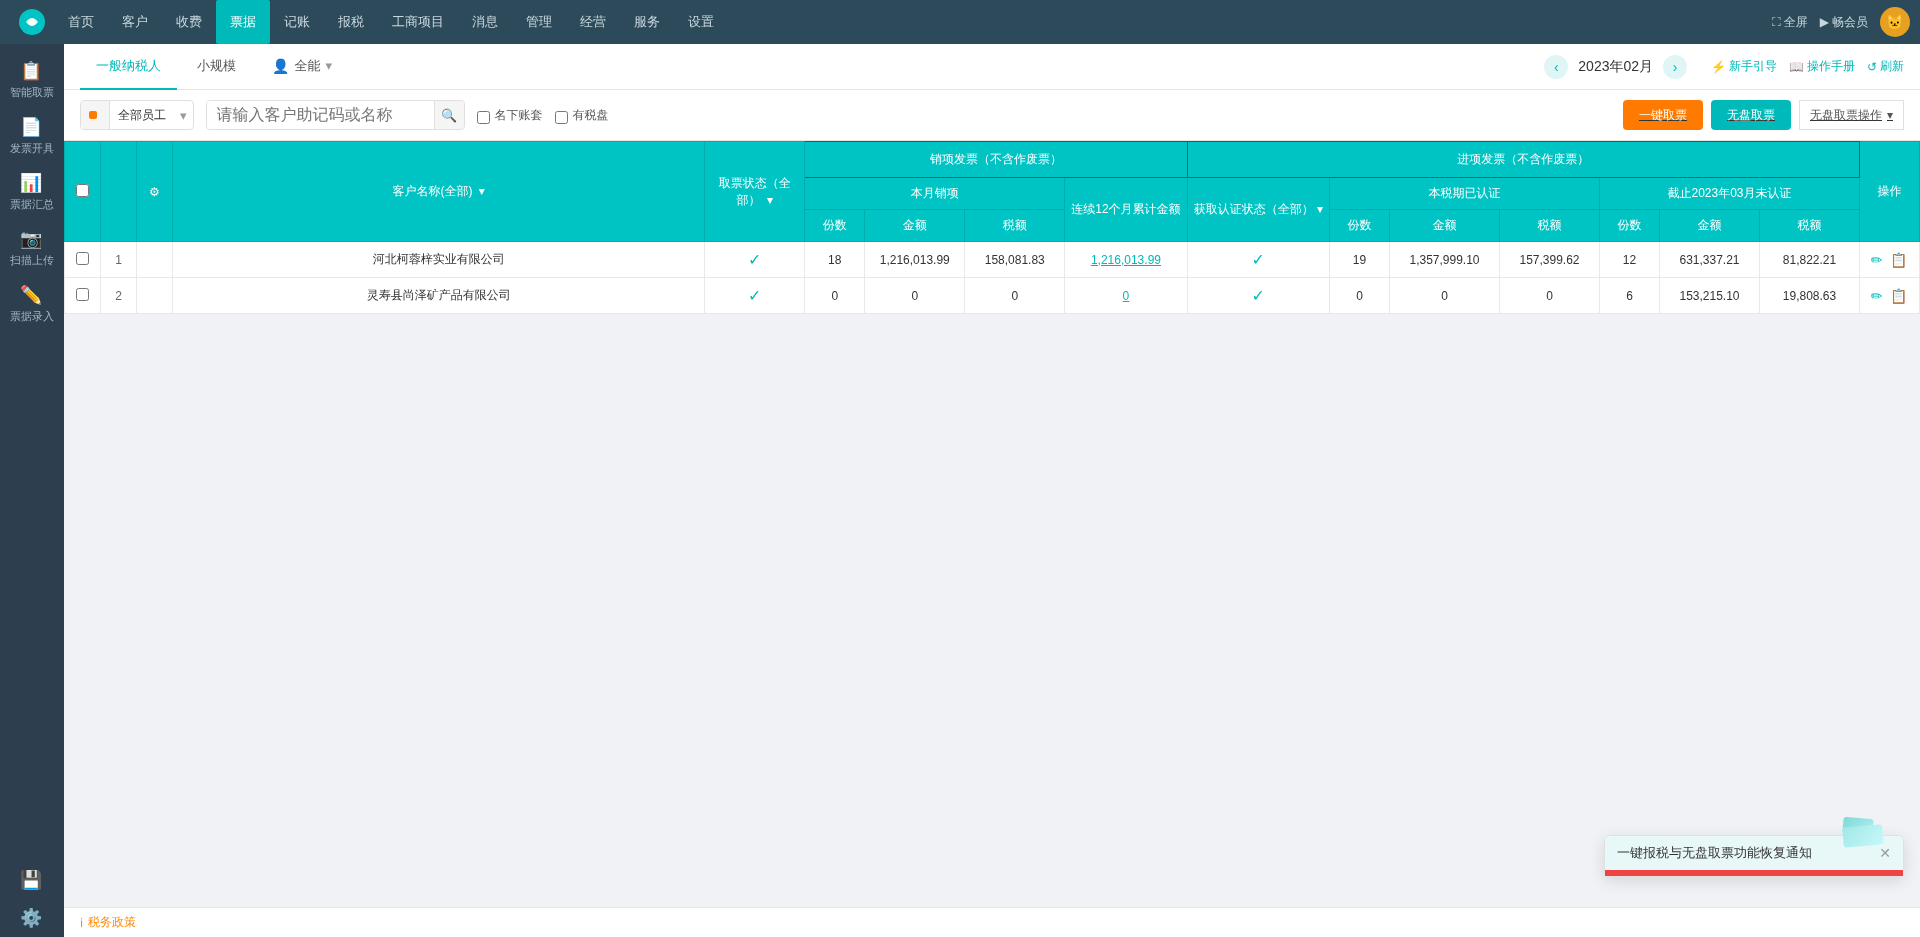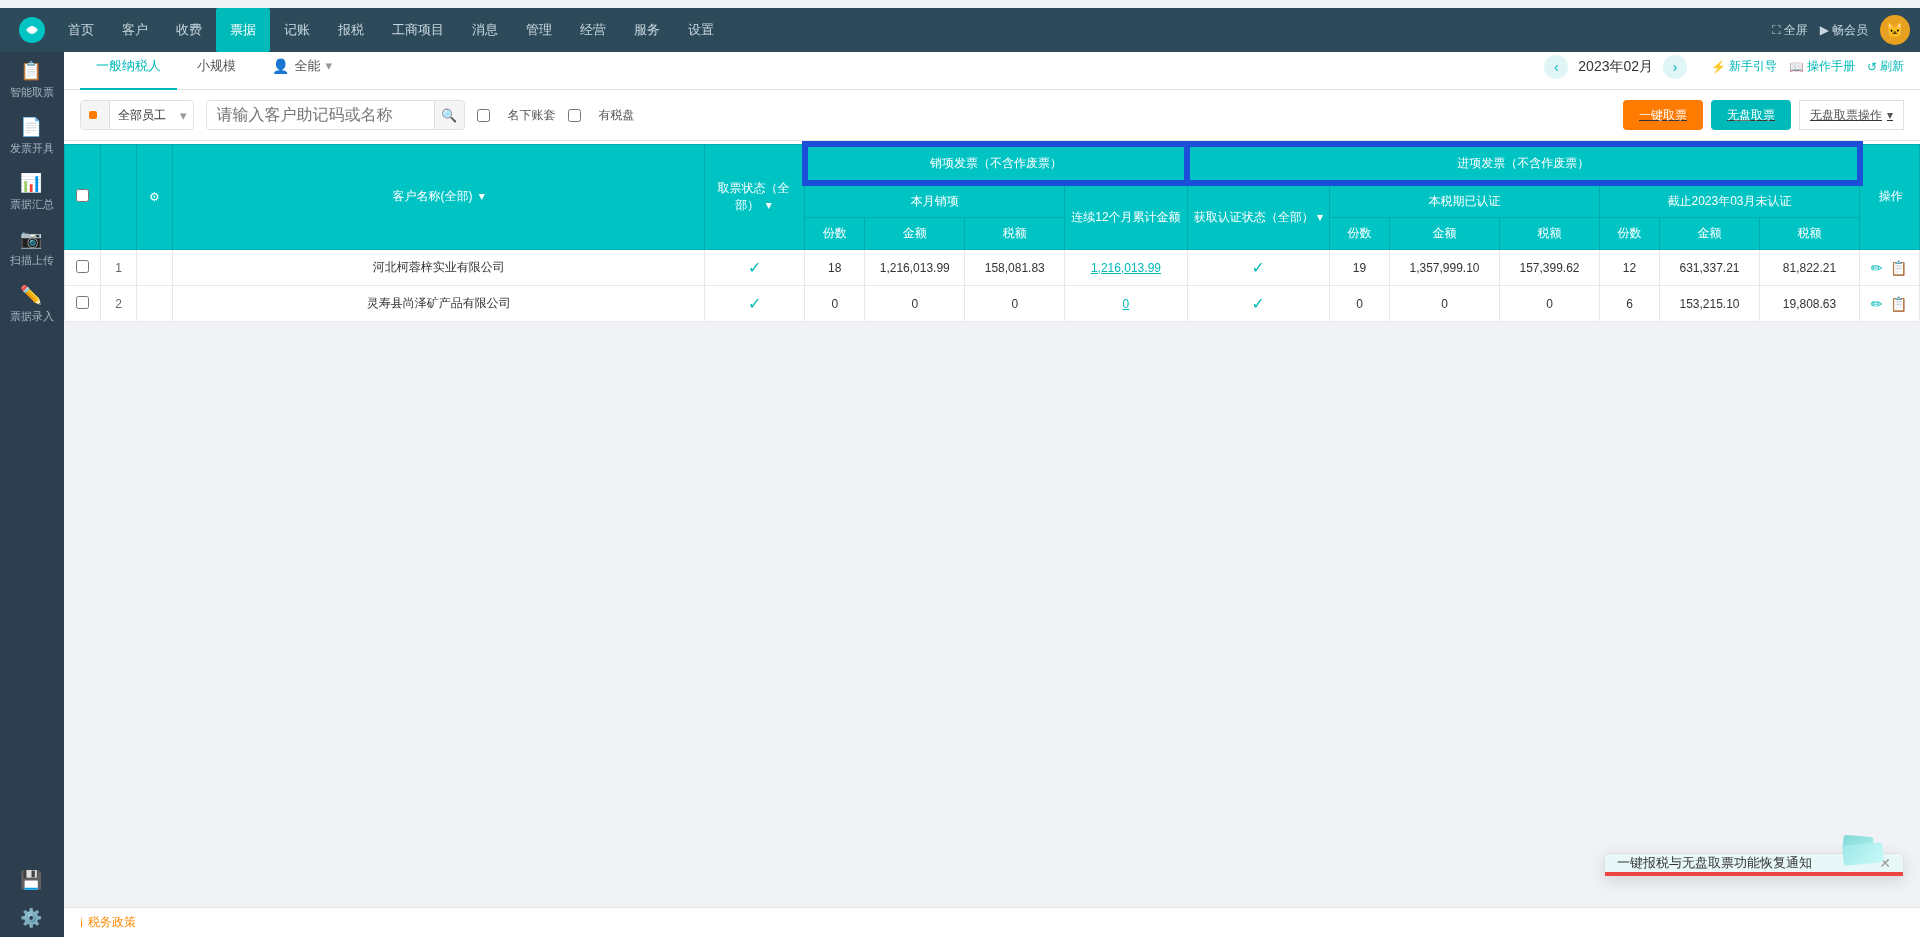--- a/index.html
+++ b/index.html
@@ -2,21 +2,21 @@
 <html><head>
   <meta charset="utf-8">
   <style>
     * { box-sizing: border-box; margin: 0; padding: 0; }
     body { font-family: 'Microsoft YaHei', Arial, sans-serif; font-size: 13px; background: #f0f2f5; color: #333; }
 
     
     .top-nav {
       display: flex; align-items: center;
       background: #2d4a5a; height: 44px; padding: 0 10px;
-      position: fixed; top: 8px; left: 0; right: 0; z-index: 100;
+      position: fixed; top: 0; left: 0; right: 0; z-index: 100;
     }
     .top-nav .logo { width: 44px; display: flex; align-items: center; justify-content: center; }
     .top-nav .logo svg { width: 28px; height: 28px; }
     .top-nav .nav-items { display: flex; align-items: center; flex: 1; }
     .top-nav .nav-item {
       color: #c8d8e0; padding: 0 14px; height: 44px;
       display: flex; align-items: center; cursor: pointer; font-size: 13px;
     }
     .top-nav .nav-item.active {
       background: #00b9b9; color: #fff; border-radius: 2px;
@@ -101,21 +101,21 @@
     }
     .search-input {
       border: none; outline: none; padding: 0 10px; height: 100%;
       font-size: 16px; flex: 1; color: #666;
     }
     .search-btn {
       width: 30px; height: 100%; background: #f5f5f5;
       display: flex; align-items: center; justify-content: center;
       cursor: pointer; border-left: 1px solid #e0e0e0; color: #666;
     }
-    .checkbox-label { display: flex; align-items: center; gap: 18px; cursor: pointer; font-size: 12px; color: #555; }
+    .checkbox-label { display: flex; align-items: flex-end; gap: 5px; cursor: pointer; font-size: 12px; color: #555; }
     .checkbox-label input { cursor: pointer; }
 
     .toolbar-right { margin-left: auto; display: flex; gap: 8px; text-decoration: underline; }
     .btn-orange {
       background: #ff7a00; color: #fff; border: none; border-radius: 4px;
       padding: 0 16px; height: 30px; cursor: pointer; font-size: 12px;
     }
     .btn-teal {
       background: #00b9b9; color: #fff; border: none; border-radius: 4px;
       padding: 0 16px; height: 30px; cursor: pointer; font-size: 12px;
@@ -129,21 +129,21 @@
     
     .table-container {
       background: #fff; margin: 0;
       overflow-x: auto;
     }
     table {
       width: 100%; border-collapse: collapse; font-size: 12px;
     }
     .th-group-header {
       background: #00c4c4; color: #fff; text-align: center;
-      padding: 8px 6px; font-weight: 500; border: 6px solid #1d4ed8;
+      padding: 8px 6px; font-weight: 500; border: 1px solid #1d4ed8;
     }
     .th-sub {
       background: #00c4c4; color: #fff; text-align: center;
       padding: 7px 6px; font-weight: 400; border: 1px solid #00adad;
       white-space: nowrap;
     }
     .th-left {
       background: #00c4c4; color: #fff; text-align: center;
       padding: 7px 6px; font-weight: 400; border: 1px solid #00adad;
     }
@@ -166,21 +166,21 @@
 
     
     .notification-panel {
       position: fixed; right: 16px; bottom: 60px;
       width: 300px; background: #fff; border: 1px solid #e0e0e0;
       border-radius: 6px; box-shadow: 0 4px 16px rgba(0,0,0,0.12);
       z-index: 200;
     }
     .notif-header {
       display: flex; align-items: center; justify-content: space-between;
-      padding: 0 12px; background: #e8f8f8; border-bottom: 4px solid #ef4444;
+      padding: 8px 12px; background: #e8f8f8; border-bottom: 6px solid #ef4444;
       border-radius: 6px 6px 0 0;
     }
     .notif-title { font-size: 13px; font-weight: 500; color: #333; }
     .notif-close { cursor: pointer; color: #999; font-size: 14px; }
     .notif-body { padding: 12px; font-size: 12px; color: #444; line-height: 1.8; }
     .notif-decor {
       position: absolute; top: -10px; right: 20px;
       width: 40px; height: 20px;
       background: linear-gradient(135deg, #a0e8e8 0%, #c8f8f8 100%);
       border-radius: 3px; transform: rotate(-5deg);

